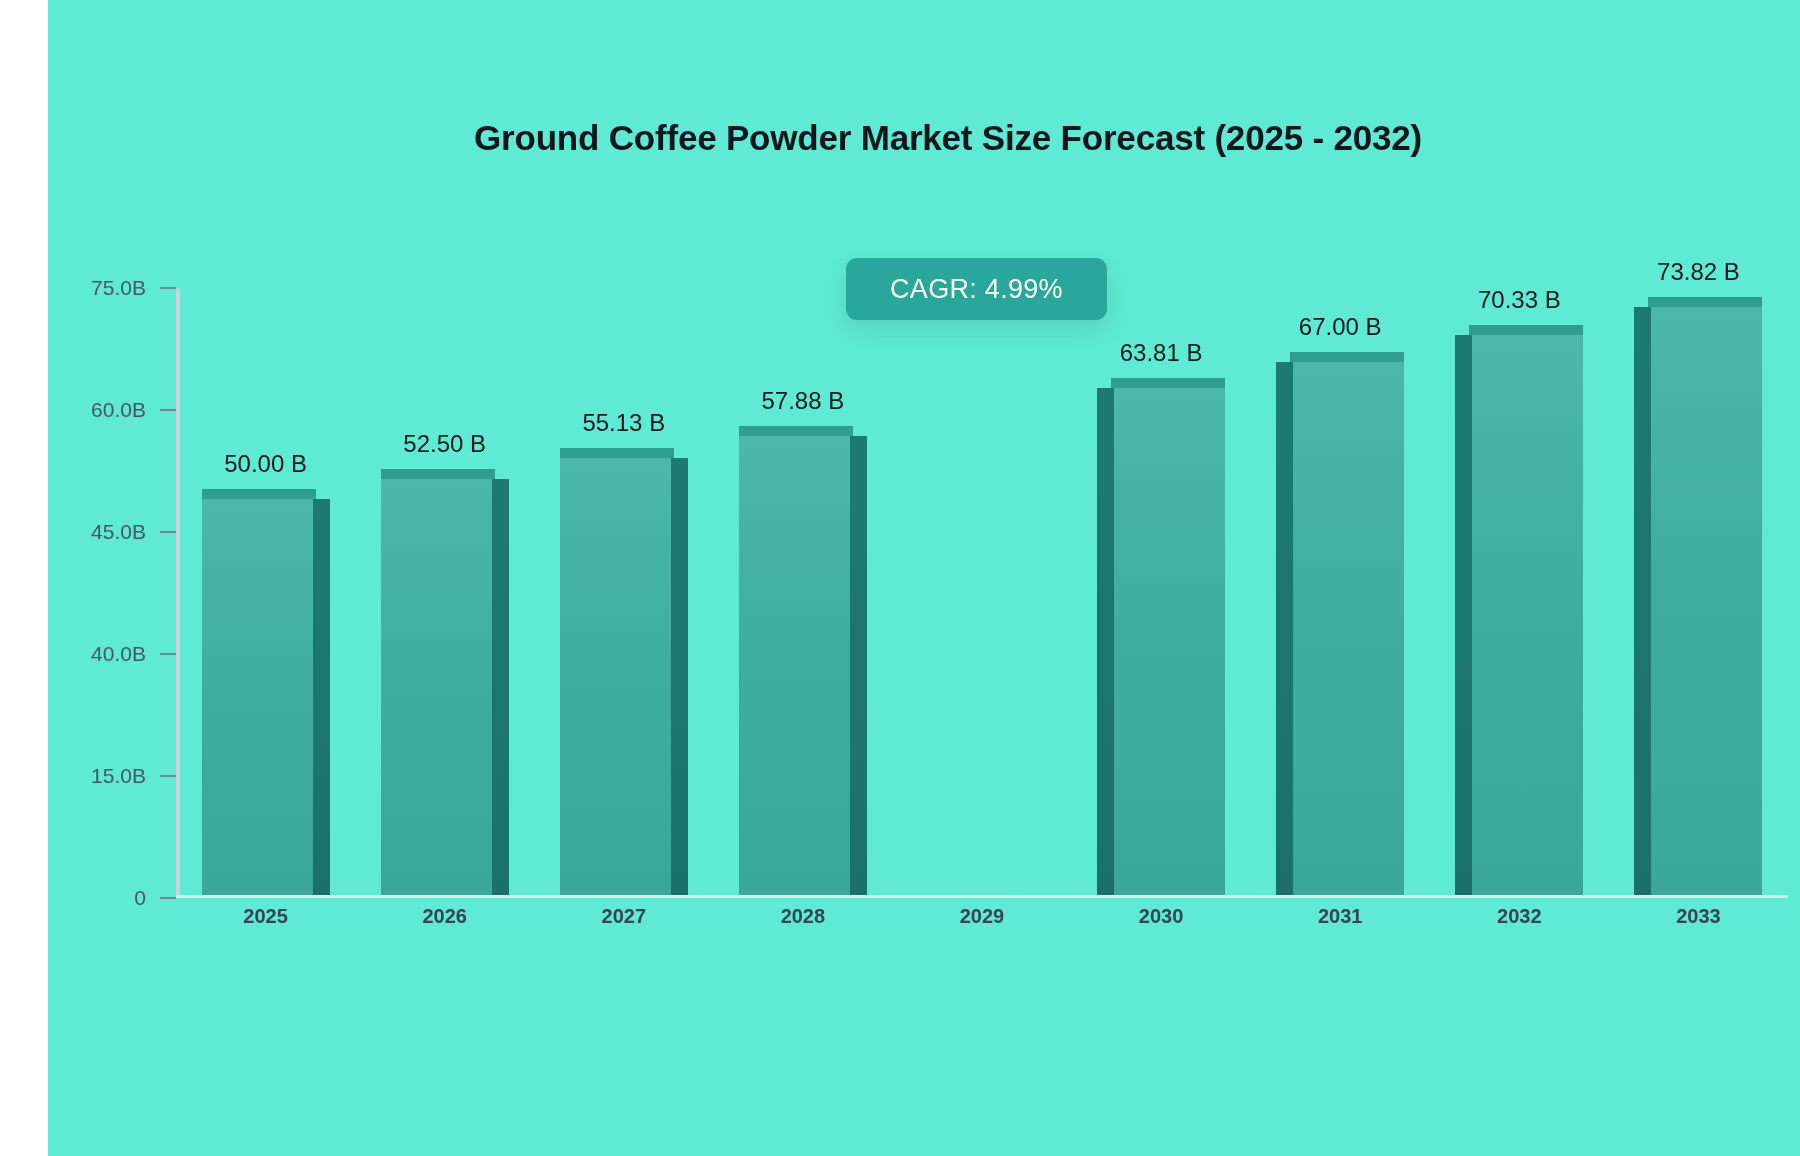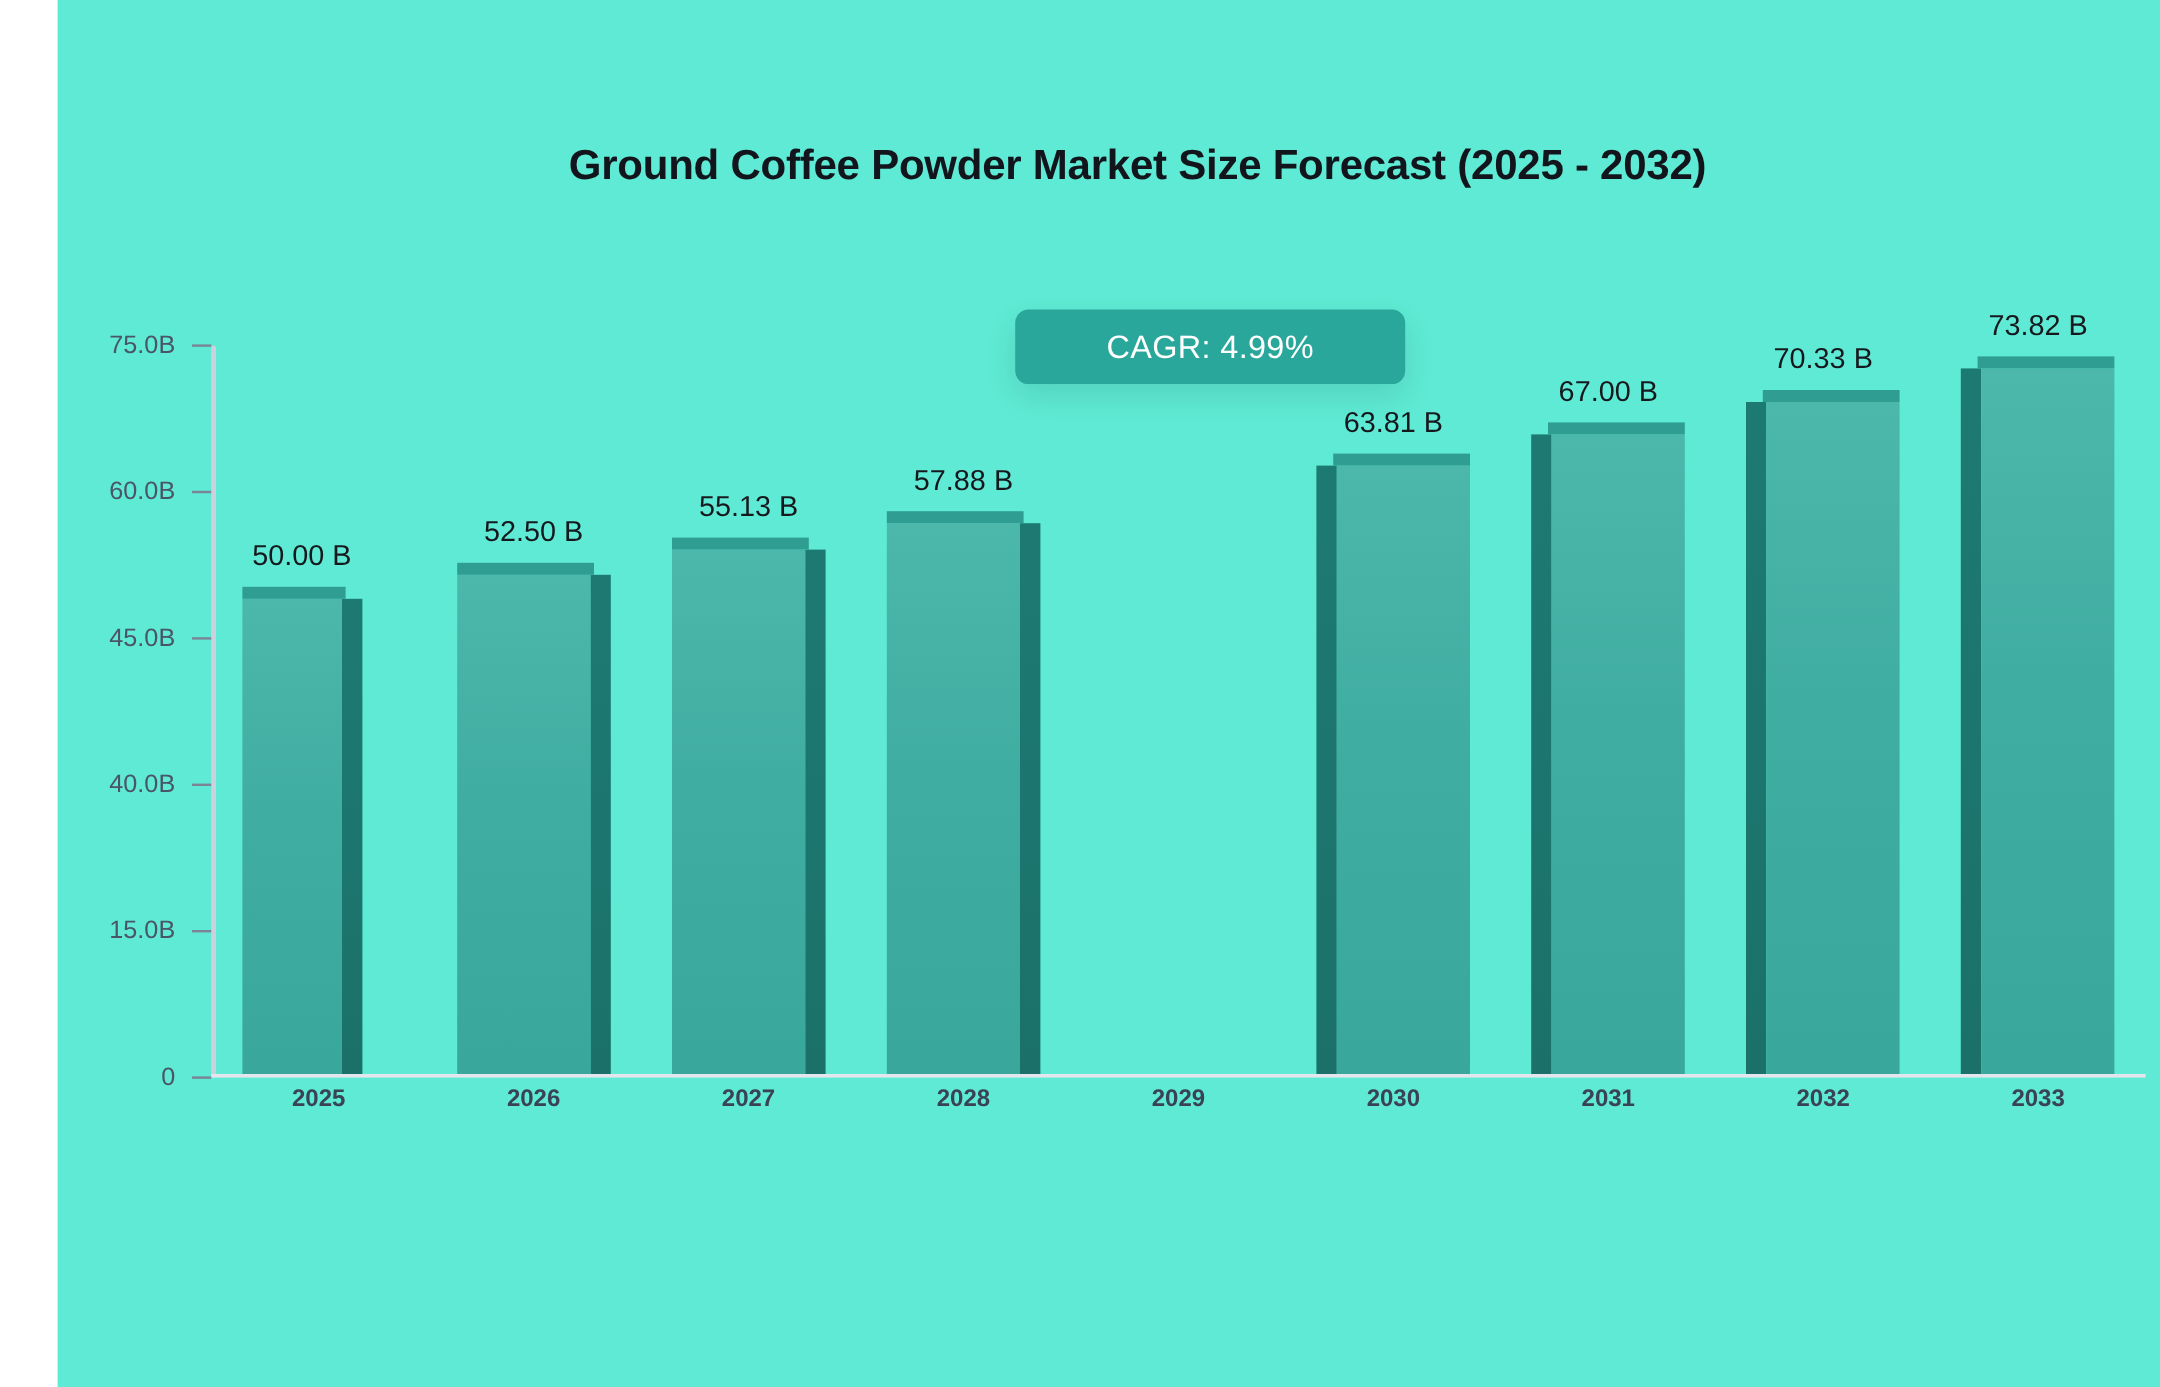--- a/index.html
+++ b/index.html
@@ -21,21 +21,21 @@
   .subtitle {
     position: absolute; top: 176px; left: 0; width: 1800px;
     text-align: center;
     font-size: 26px; font-weight: 700;
     color: #2e3647;
   }
 
   
   .cagr-badge {
     position: absolute; left: 798px; top: 258px;
-    width: 325px; height: 62px;
+    width: 261px; height: 62px;
     background: #2aa79b;
     border-radius: 11px;
     display: flex; align-items: center; justify-content: center;
     color: #ffffff; font-size: 27px; font-weight: 500;
     letter-spacing: 0.3px;
     box-shadow: 0 10px 26px rgba(0,0,0,0.10);
     z-index: 40;
   }
 
   
@@ -150,21 +150,21 @@
         <div class="ytick" style="top: 122px;">
           <span class="lbl">60.0B</span>
           <span class="dash"></span>
         </div>
         <div class="ytick" style="top: 0px;">
           <span class="lbl">75.0B</span>
           <span class="dash"></span>
         </div>
       </div>
     <div class="bars" id="bars">
-        <div class="bar-slot" style="left: 25.5556px; width: 100px;">
+        <div class="bar-slot" style="left: 25.5556px; width: 128px;">
           <div class="bar-wrap" style="height: 405px;">
             <div class="bar-side" style="height: 396px; right: 0px;"></div>
             <div class="bar-face" style="height: 396px; left: 0px; right: 17px;"></div>
             <div class="bar-top" style="bottom: 396px; left: 0px; right: 14px;"></div>
           </div>
           <div class="bar-label" style="bottom: 417px;">50.00 B</div>
         </div>
         <div class="bar-slot" style="left: 204.667px; width: 128px;">
           <div class="bar-wrap" style="height: 425px;">
             <div class="bar-side" style="height: 416px; right: 0px;"></div>

